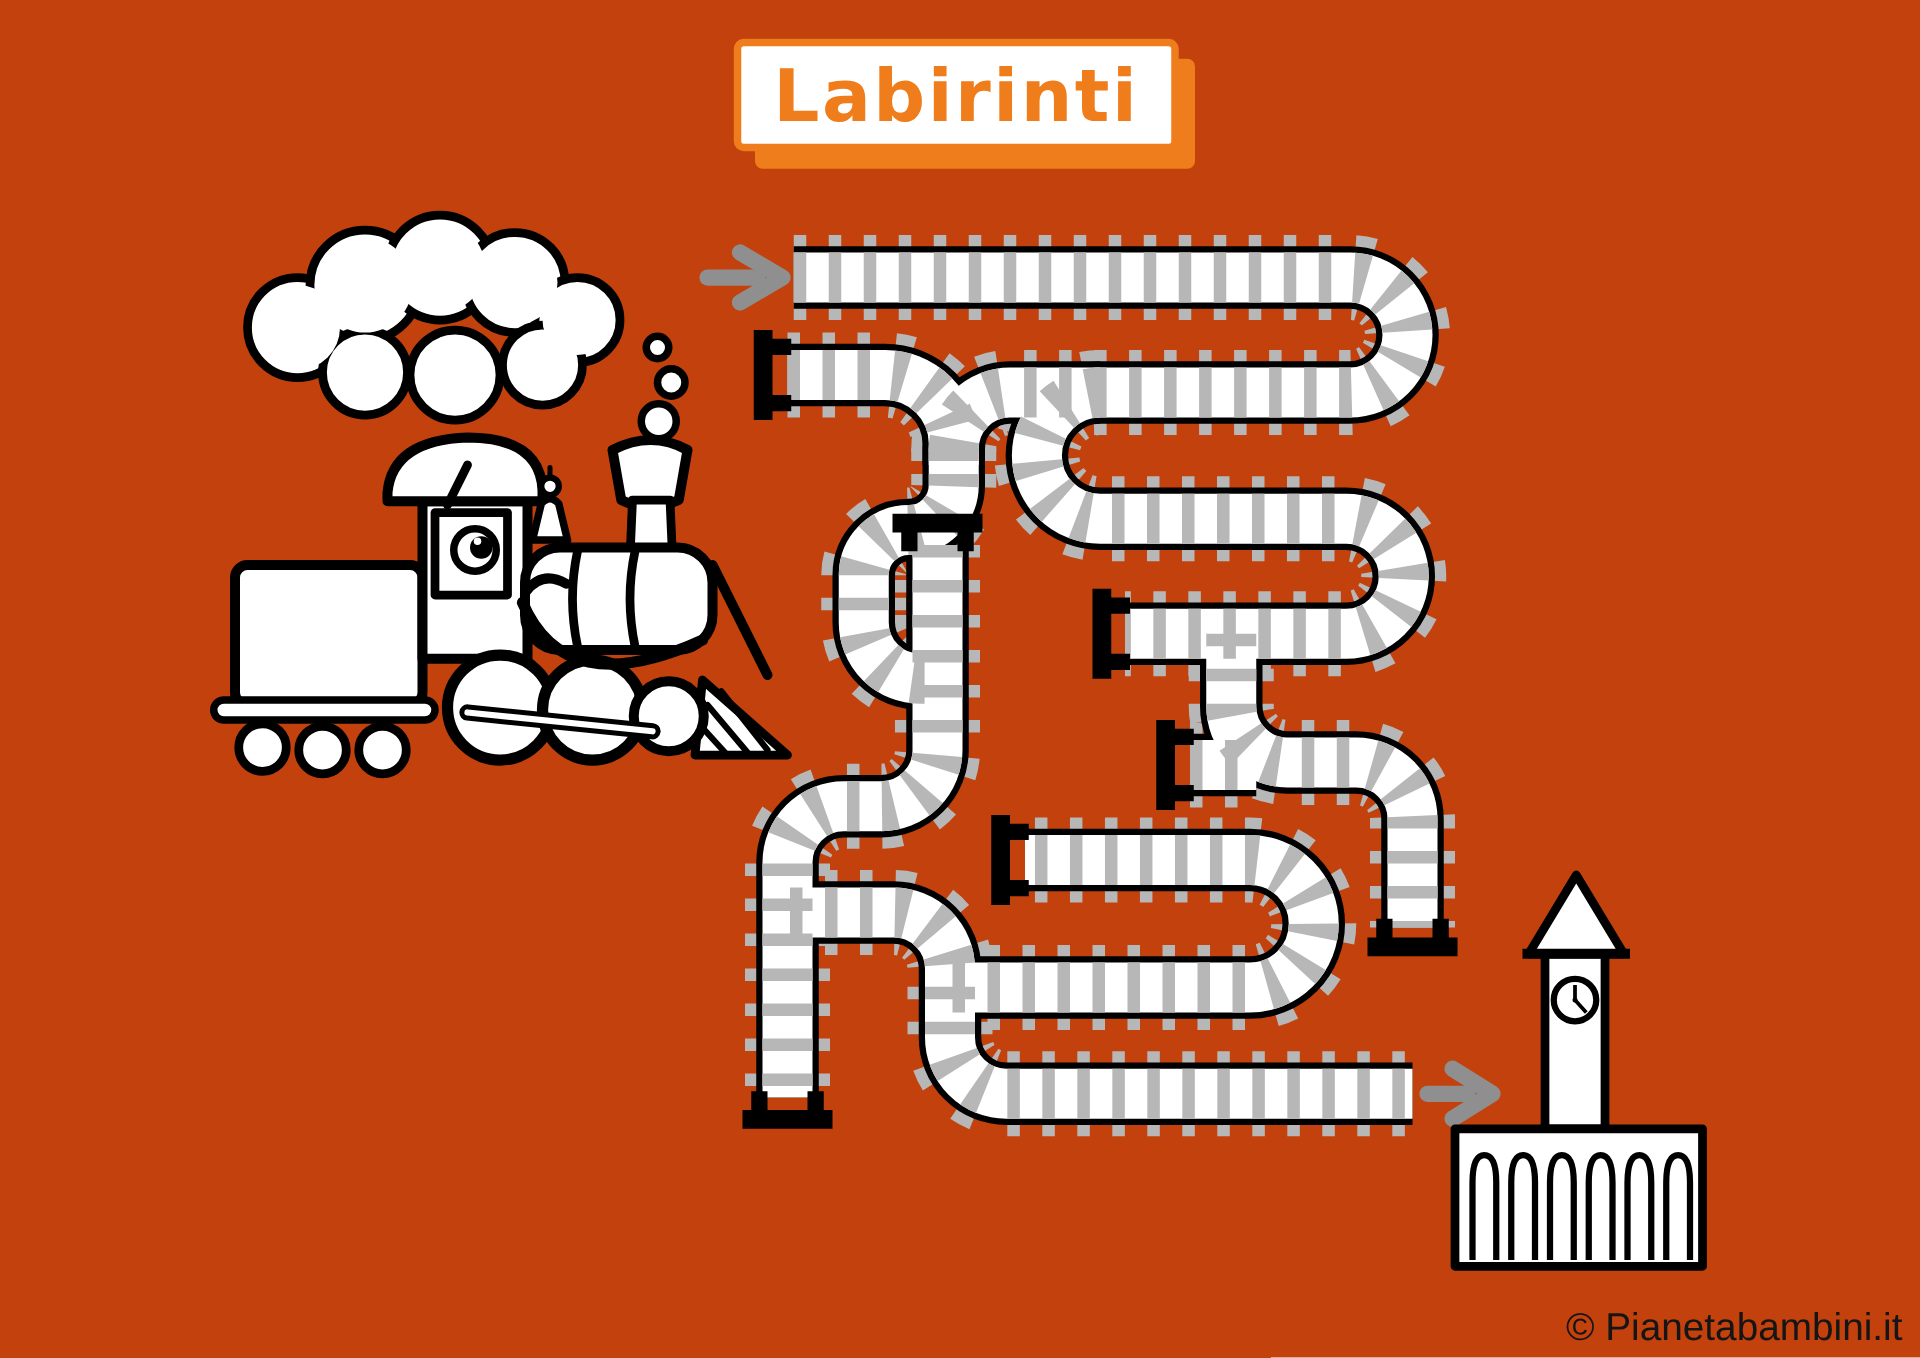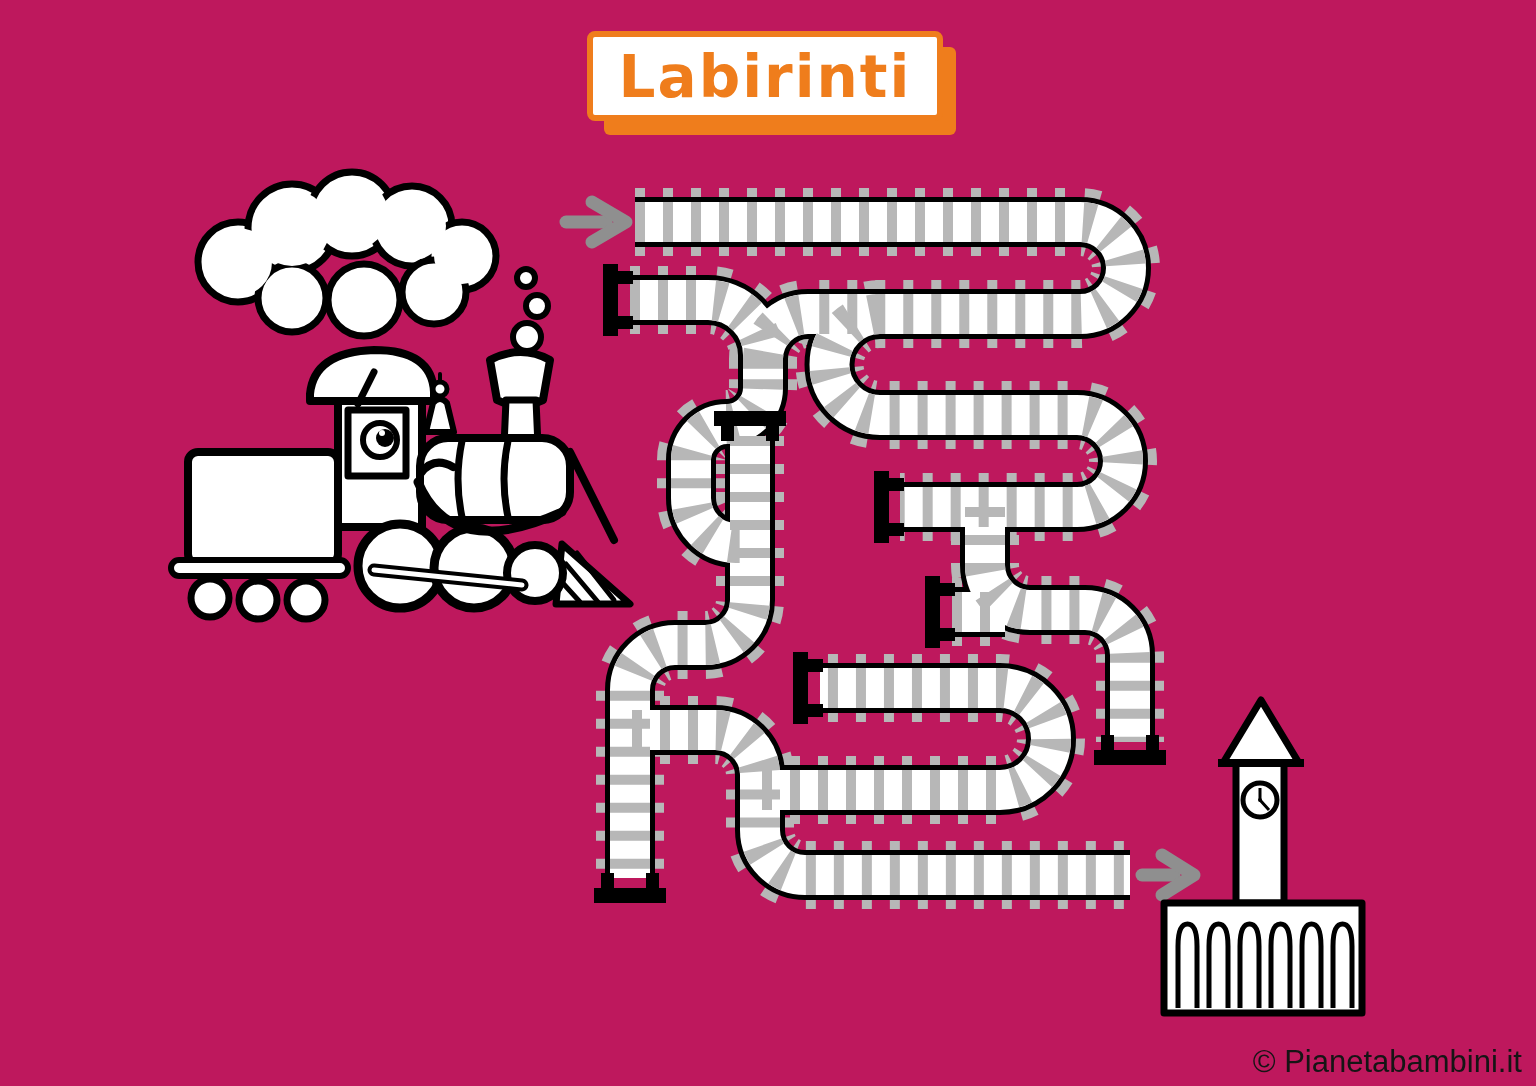--- a/index.html
+++ b/index.html
@@ -1,16 +1,16 @@
 <!DOCTYPE html>
 <html style="--orange: #EF7D1C;"><head>
 <meta charset="utf-8">
 <style>
   html,body{margin:0;padding:0;background:#fff;}
-  .page{position:relative;width:1536px;height:1086px;background:#be185d;overflow:hidden;
+  .page{position:relative;width:1536px;height:1086px;background:#c2410c;overflow:hidden;
         font-family:"Liberation Sans",sans-serif;}
   svg{display:block;}
   .title-shadow{fill:var(--orange);}
   .title-box{fill:#fff;stroke:var(--orange);stroke-width:6;}
   .title-text{fill:var(--orange);font-family:"DejaVu Sans","Liberation Sans",sans-serif;
               font-weight:bold;font-size:58px;letter-spacing:2px;}
   .copyright-text{fill:#151515;font-family:"Liberation Sans",sans-serif;font-size:31px;}
   .ink{stroke:#000;fill:#fff;}
 </style>
 </head>

